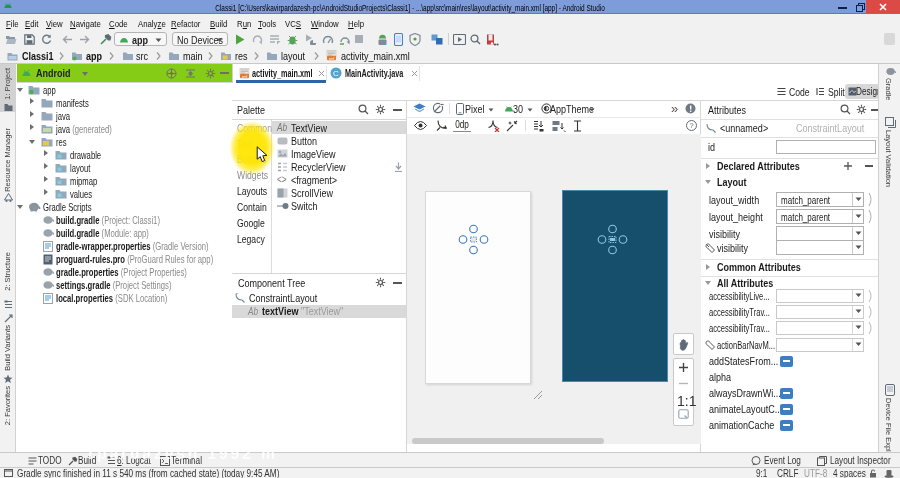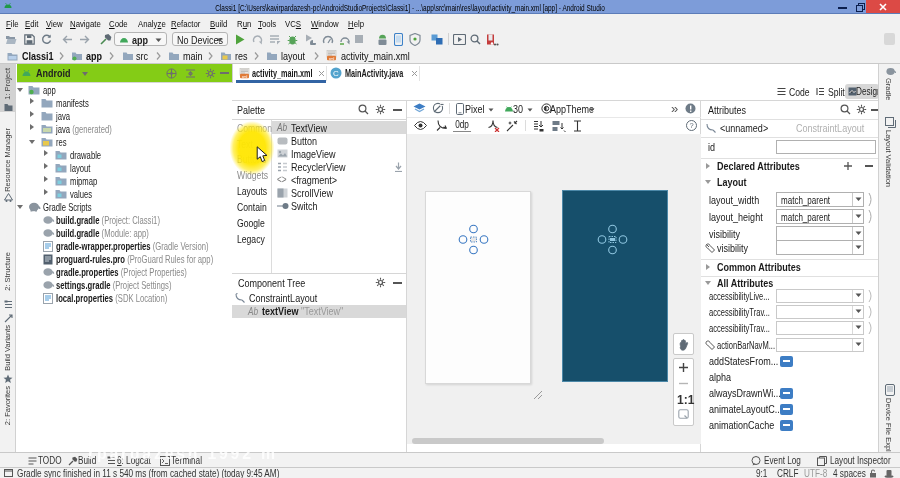--- a/index.html
+++ b/index.html
@@ -587,21 +587,21 @@
 <svg class="abs" style="left:678px;top:338px" width="11" height="13" viewBox="0 0 11 13">
     <path d="M2.2 7.5 V5.2 c0-0.9 1.3-0.9 1.3 0 V3 c0-0.9 1.3-0.9 1.3 0 V2.2 c0-0.9 1.3-0.9 1.3 0 V3 c0-0.9 1.3-0.9 1.3 0 v3.2 l1-1.4 c0.6-0.8 1.7-0.1 1.2 0.8 L7.9 9.8 c-0.6 1.6-1.5 2.4-3 2.4 -1.8 0-2.7-1.3-2.7-3.2" fill="#5f6b76" stroke="#5f6b76" stroke-width="0.8"></path>
   </svg>
 <div class="abs" style="left:673px;top:358px;width:21px;height:68px;background:#fff;border:1px solid #c9c9c9;border-radius:2px"></div>
 <svg class="abs" style="left:678px;top:362px" width="11" height="11" viewBox="0 0 11 11">
     <path d="M5.5 1 v9 M1 5.5 h9" stroke="#444" stroke-width="1.4"></path>
   </svg>
 <svg class="abs" style="left:678px;top:378px" width="11" height="11" viewBox="0 0 11 11">
     <path d="M1 5.5 h9" stroke="#b5b5b5" stroke-width="1.4"></path>
   </svg>
-<div class="abs" style="left:677px;top:393px;font-size:12px;font-weight:bold;color:#333">1:1</div>
+<div class="abs" style="left:677px;top:393px;font-size:14px;font-weight:normal;color:#333">1:1</div>
 <svg class="abs" style="left:678px;top:409px" width="11" height="10" viewBox="0 0 11 10">
     <rect x="0.8" y="0.8" width="9.4" height="8.4" rx="1.5" fill="none" stroke="#9aa3ac" stroke-width="1.1"></rect>
     <path d="M6.5 6.5 L9 9" stroke="#9aa3ac" stroke-width="1.2"></path>
   </svg>
 
 <div class="abs" style="left:412px;top:438px;width:192px;height:6px;background:#c9c9c9;border-radius:3px"></div>
 
 <div class="abs" id="attrs" style="left:701px;top:100px;width:177px;height:352px;background:#fff;border-top:1px solid #d6d6d6"></div>
 <div class="abs tx" style="left:708px;top:104px;font-size:11px;color:#1a1a1a">Attributes</div>
 <svg class="abs" style="left:840px;top:104px" width="11" height="11" viewBox="0 0 11 11">

